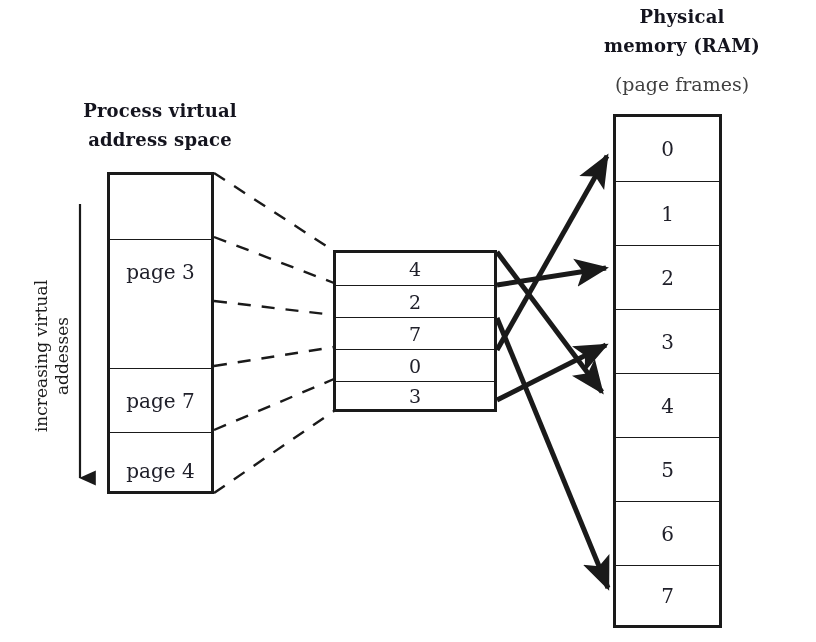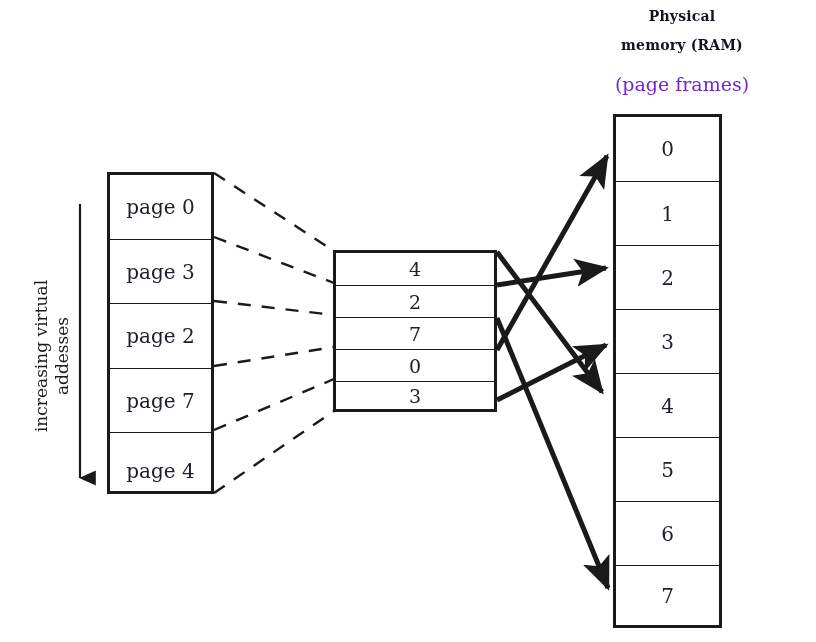--- a/index.html
+++ b/index.html
@@ -14,33 +14,33 @@
     background: #ffffff;
     overflow: hidden;
     font-family: "DejaVu Serif", "Liberation Serif", serif;
     color: #1a1a1a;
   }
 
   .title {
     position: absolute;
     text-align: center;
     font-weight: bold;
-    font-size: 14px;
+    font-size: 18px;
     line-height: 29px;
     color: #14141e;
     letter-spacing: 0.2px;
     white-space: pre-line;
   }
 
   .subtitle {
     position: absolute;
     text-align: center;
     font-size: 19px;
     line-height: 29px;
-    color: #6d28d9;
+    color: #404040;
     white-space: nowrap;
   }
 
   
   .box {
     position: absolute;
     border: 3px solid #1a1a1a;
     box-sizing: border-box;
     background: transparent;
   }
@@ -85,29 +85,29 @@
 </head>
 <body>
 
 <div id="page">
 
   <div class="title" style="left:574px; top:2px; width:216px;">Physical
 memory (RAM)</div>
 
   <div class="subtitle" style="left:574px; top:70px; width:216px;">(page frames)</div>
 
+  <div class="title" style="left:52px; top:96px; width:216px;">Process virtual
+address space</div>
 
 
   <div class="vlabel" style="left:-38px; top:335px; width:180px; transform: rotate(-90deg);">increasing virtual
 addesses</div>
 
   <div class="box" style="left:107px; top:172px; width:107px; height:322px;">
-    <div class="cell" style="top:0px; height:64px;">page 0</div>
     <div class="cell sep" style="top:64px; height:64px;">page 3</div>
-    <div class="cell sep" style="top:128px; height:65px;">page 2</div>
     <div class="cell sep" style="top:193px; height:64px;">page 7</div>
     <div class="cell sep" style="top:257px; height:77px;">page 4</div>
   </div>
 
   <div class="box" style="left:333px; top:250px; width:164px; height:162px;">
     <div class="cell small" style="top:0px; height:32px;">4</div>
     <div class="cell small sep" style="top:32px; height:32px;">2</div>
     <div class="cell small sep" style="top:64px; height:32px;">7</div>
     <div class="cell small sep" style="top:96px; height:32px;">0</div>
     <div class="cell small sep" style="top:128px; height:28px;">3</div>

